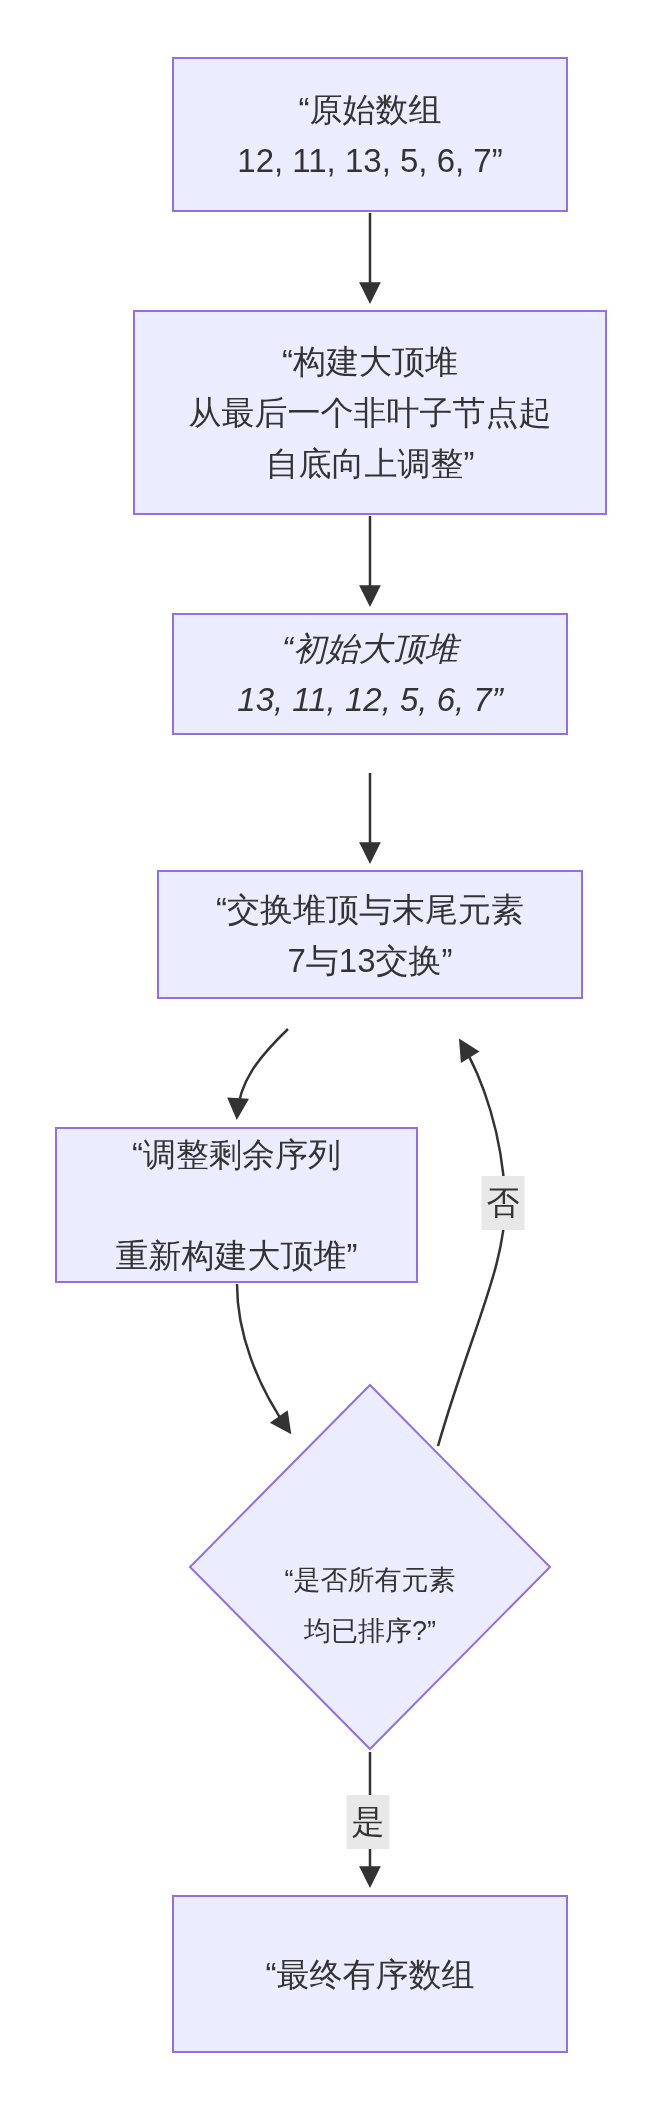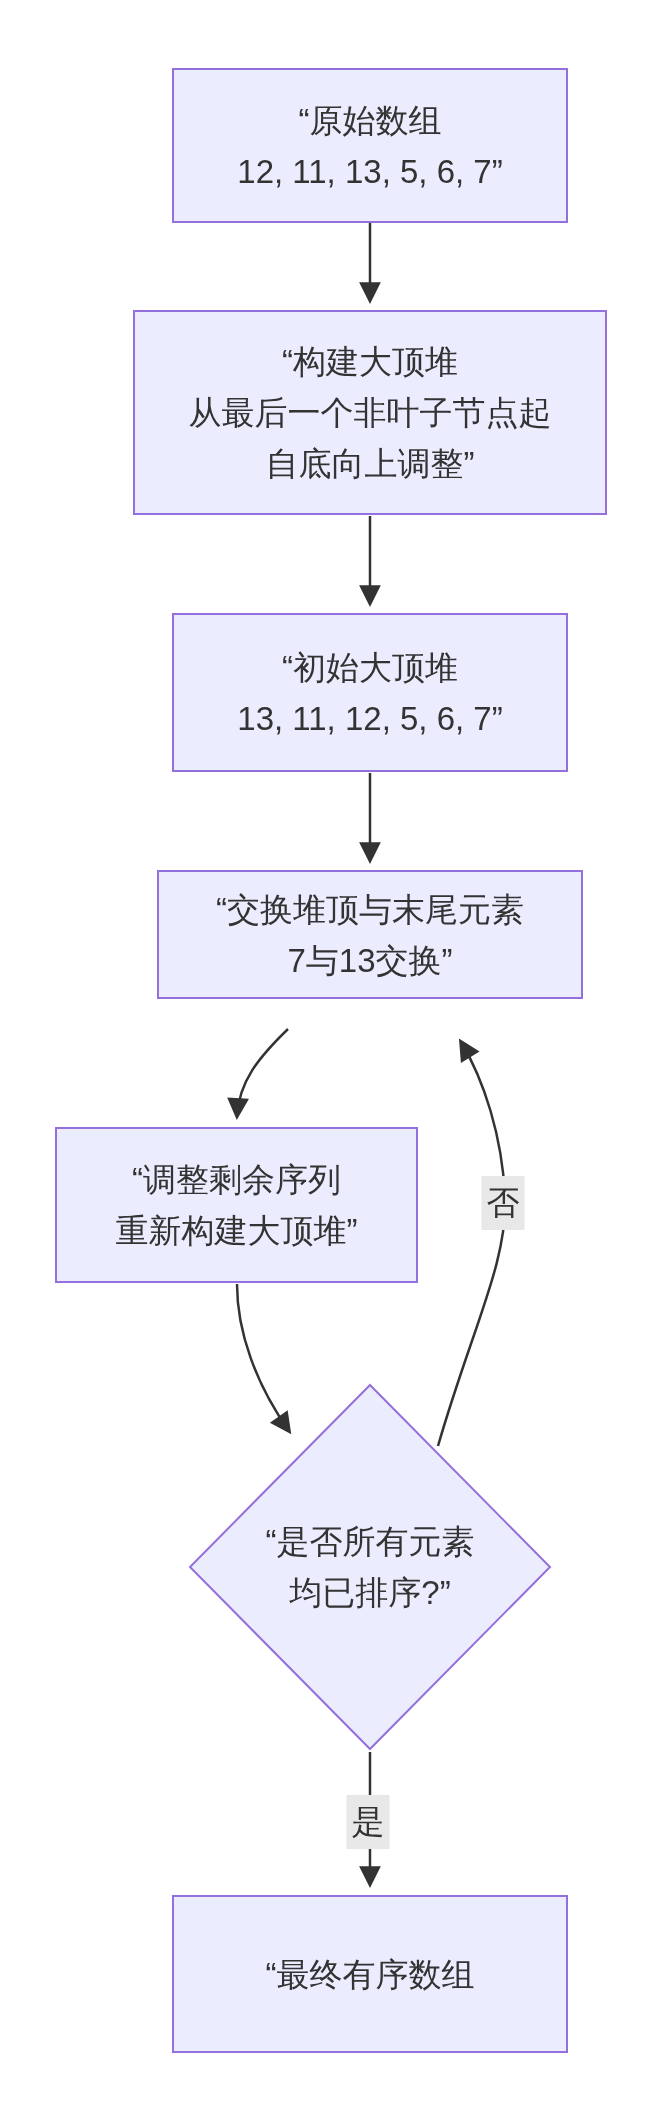--- a/index.html
+++ b/index.html
@@ -29,23 +29,23 @@
     text-align: center;
     font-size: 33px;
     line-height: 51px;
     color: #333333;
   }
   .diamond-text {
     position: absolute;
     display: flex;
     flex-direction: column;
     align-items: center;
-    justify-content: center;
+    justify-content: flex-end;
     text-align: center;
-    font-size: 33px;
+    font-size: 27px;
     line-height: 51px;
     color: #333333;
     background: transparent;
     border: none;
   }
   .edge-label {
     position: absolute;
     transform: translate(-50%, -50%);
     background: #e8e8e8;
     font-size: 33px;
@@ -75,42 +75,42 @@
     <path class="edge-path" d="M370,516 L370,603" marker-end="url(#arrowhead)"></path>
     <path class="edge-path" d="M370,773 L370,860" marker-end="url(#arrowhead)"></path>
     <path class="edge-path" d="M288,1029 C258,1058 239,1082 237,1116" marker-end="url(#arrowhead)"></path>
     <path class="edge-path" d="M237,1284 C237,1332 256,1384 289,1431" marker-end="url(#arrowhead)"></path>
     <path class="edge-path" d="M438,1446 C472,1328 508,1262 505,1196 C502,1136 484,1080 461,1042" marker-end="url(#arrowhead)"></path>
     <path class="edge-path" d="M370,1752 L370,1884" marker-end="url(#arrowhead)"></path>
 
     <polygon points="370,1385 550,1567 370,1749 190,1567" fill="#ECECFF" stroke="#9370DB" stroke-width="2"></polygon>
   </svg>
 
-  <div class="node" style="left:172px; top:68px; width:396px; height:155px;">
+  <div class="node" style="left:172px; top:57px; width:396px; height:155px;">
     <span>“原始数组</span>
     <span>12, 11, 13, 5, 6, 7”</span>
   </div>
 
   <div class="node" style="left:133px; top:310px; width:474px; height:205px;">
     <span>“构建大顶堆</span>
     <span>从最后一个非叶子节点起</span>
     <span>自底向上调整”</span>
   </div>
 
-  <div class="node" style="left:172px; top:613px; width:396px; height:159px;">
+  <div class="node" style="left:172px; top:613px; width:396px; height:122px;font-style:italic;">
     <span>“初始大顶堆</span>
     <span>13, 11, 12, 5, 6, 7”</span>
   </div>
 
   <div class="node" style="left:157px; top:870px; width:426px; height:129px;">
     <span>“交换堆顶与末尾元素</span>
     <span>7与13交换”</span>
   </div>
 
-  <div class="node" style="left:55px; top:1127px; width:363px; height:156px;">
+  <div class="node" style="left:55px; top:1127px; width:363px; height:156px;justify-content:space-between;">
     <span>“调整剩余序列</span>
     <span>重新构建大顶堆”</span>
   </div>
 
   <div class="diamond-text" style="left:208px; top:1477px; width:324px; height:180px;">
     <span>“是否所有元素</span>
     <span>均已排序?”</span>
   </div>
 
   <div class="node" style="left:172px; top:1895px; width:396px; height:158px;gap:45px;">

